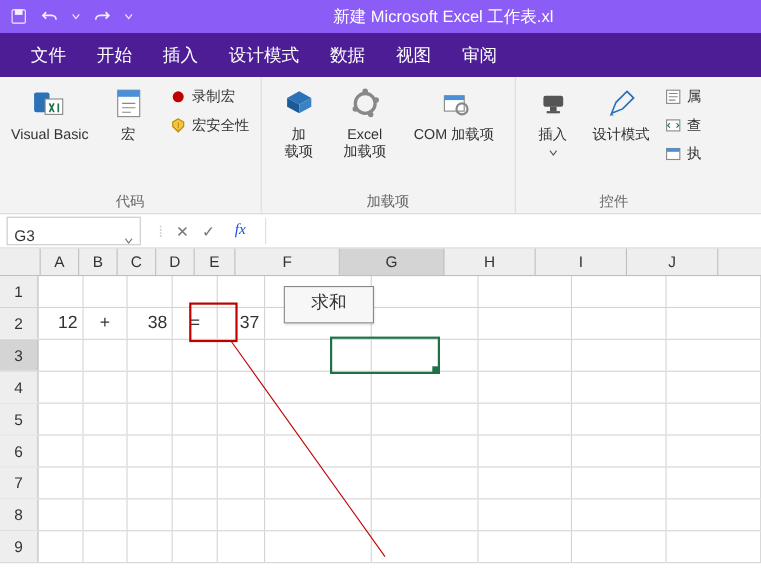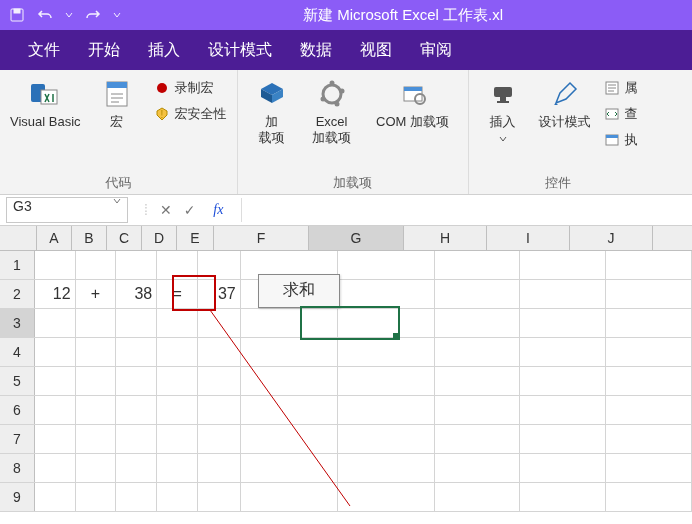--- a/index.html
+++ b/index.html
@@ -14,21 +14,21 @@
   .group{border-right:1px solid #dcdcdc;padding:4px 6px 0 6px;display:flex;flex-direction:column;}
   .group-body{flex:1;display:flex;align-items:flex-start;gap:4px;}
   .group-label{text-align:center;font-size:13px;color:#666;height:22px;line-height:22px;}
   .bigbtn{display:flex;flex-direction:column;align-items:center;justify-content:flex-start;padding:2px 4px;min-width:48px;cursor:pointer;}
   .bigbtn .bicon{height:36px;display:flex;align-items:center;justify-content:center;margin-bottom:2px;}
   .bigbtn .blabel{text-align:center;font-size:13px;line-height:16px;}
   .smallbtns{display:flex;flex-direction:column;gap:2px;padding-top:2px;}
   .smallbtn{display:flex;align-items:center;gap:4px;font-size:13px;height:24px;padding:0 4px;cursor:pointer;white-space:nowrap;}
   .smallbtn .sicon{width:18px;height:18px;display:inline-flex;align-items:center;justify-content:center;}
   .namebox-row{height:30px;border-bottom:1px solid #d0d0d0;display:flex;align-items:center;background:#fff;}
-  .namebox{width:108px;height:24px;border:1px solid #c8c8c8;margin:0 6px;padding:0 6px;display:flex;align-items:flex-start;justify-content:space-between;font-size:14px;}
+  .namebox{width:108px;height:24px;border:1px solid #c8c8c8;margin:0 6px;padding:0 6px;display:flex;align-items:flex-end;justify-content:space-between;font-size:14px;}
   .fxbtns{display:flex;align-items:center;gap:12px;padding:0 10px;color:#777;}
   .fxbtns span{cursor:pointer;}
   .fxlabel{font-style:italic;font-family:"Segoe UI",serif;color:#1d4ed8;margin-left:6px;}
   .sheet{position:relative;display:flex;flex-direction:column;}
   .colhdr{display:flex;height:24px;background:#eee;border-bottom:1px solid #bfbfbf;}
   .corner{width:36px;border-right:1px solid #bfbfbf;background:#eee;}
   .ch{border-right:1px solid #bfbfbf;text-align:center;font-size:14px;line-height:24px;color:#333;}
   .ch.selcol{background:#d4d4d4;}
   .rows{display:flex;flex-direction:column;}
   .row{display:flex;height:28px;border-bottom:1px solid #d4d4d4;}
@@ -382,16 +382,16 @@
         <div class="cell colH"></div>
         <div class="cell colI"></div>
         <div class="cell colJ"></div>
       </div>
   </div>
 
   <div class="redbox" style="left:172px;top:49px;width:40px;height:32px;"></div>
   <svg class="redline" width="692" height="300" style="left:0;top:0;">
     <line x1="210" y1="84" x2="350" y2="280" stroke="#c00000" stroke-width="1"></line>
   </svg>
-  <div class="btnshape" style="left:258px;top:48px;width:80px;height:32px;">求和</div>
+  <div class="btnshape" style="left:258px;top:34px;width:80px;height:32px;">求和</div>
   <div class="selcell" style="left:300px;top:80px;width:96px;height:30px;"></div>
   <div class="selhandle" style="left:393px;top:107px;"></div>
 </div>
 
 </body></html>

